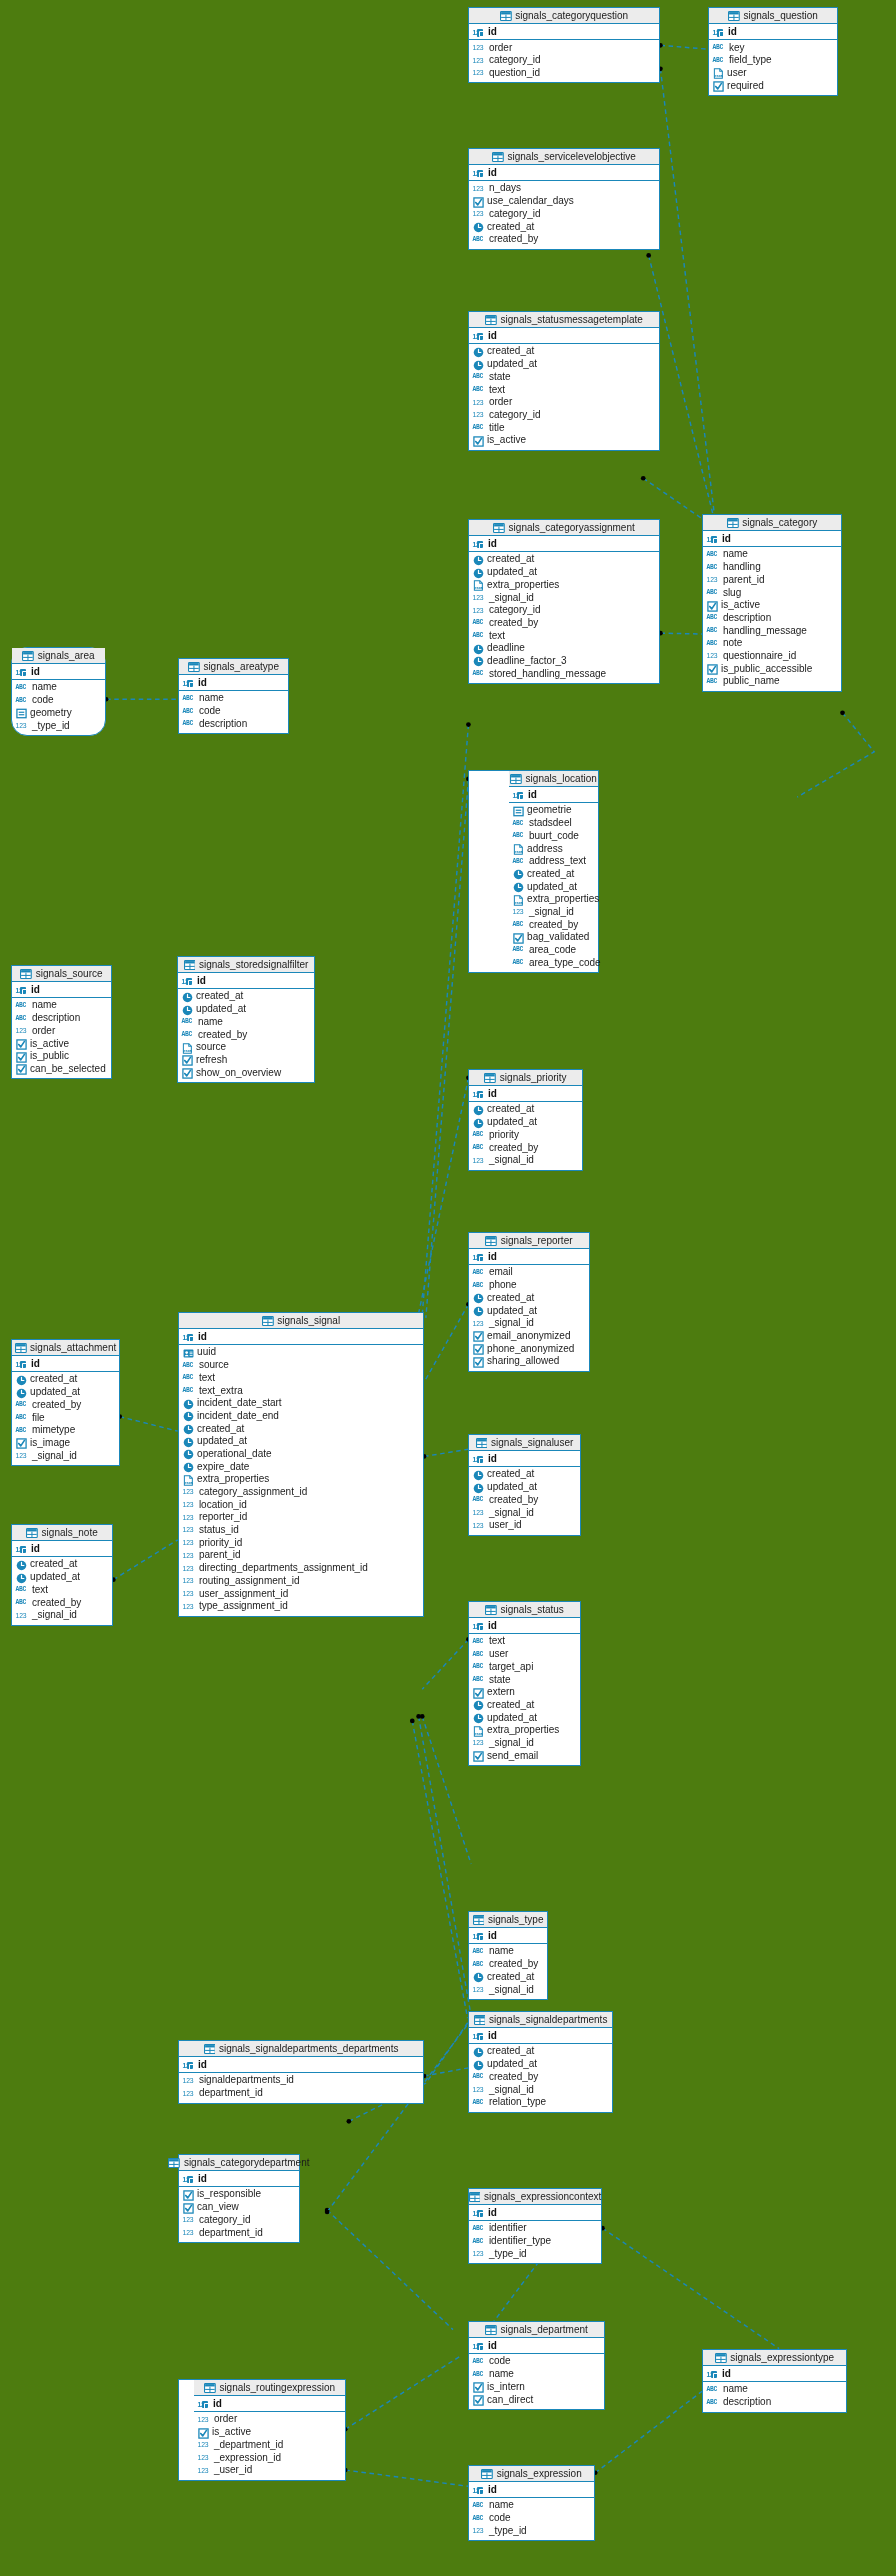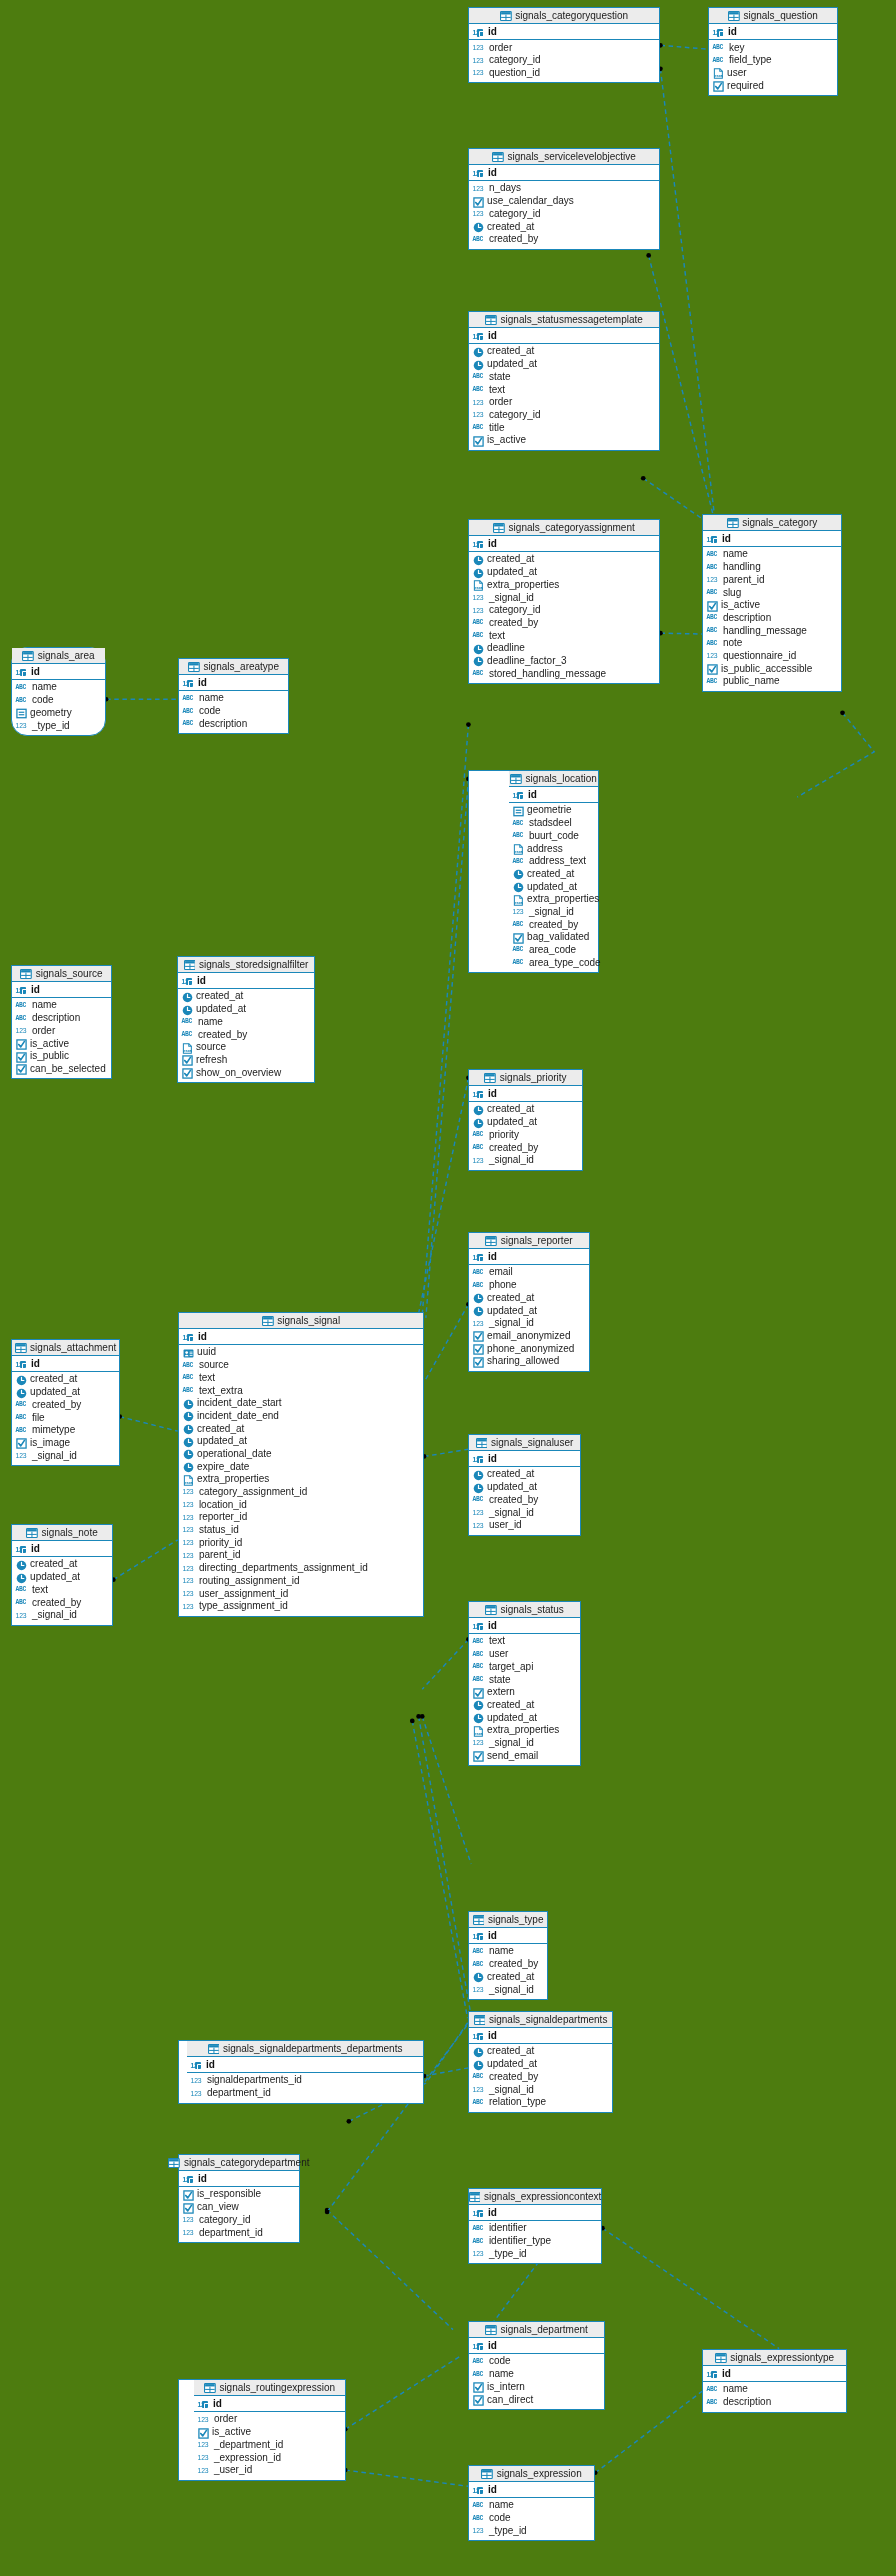--- a/index.html
+++ b/index.html
@@ -1361,21 +1361,21 @@
             </svg>
           </span>
           <span>created_at</span>
         </div>
         <div class="fld">
           <span class="ic ic-num" style="width: 13.6px;">123</span>
           <span>_signal_id</span>
         </div>
       </div>
     </div>
-    <div class="table-box" style="left: 178px; top: 2040px; width: 246px; padding-left: 8px;">
+    <div class="table-box" style="left: 178px; top: 2040px; width: 246px;">
       <div class="tbl-header">
         <span class="ic">
           <svg width="11.8" height="10" viewBox="0 0 13 11">
             <rect x="0.6" y="0.6" width="11.8" height="9.8" rx="0.8" fill="#fff" stroke="#1a87b9" stroke-width="1.2"></rect>
             <rect x="1.2" y="1.2" width="10.6" height="2.6" fill="#1a87b9"></rect>
             <rect x="6" y="4" width="1.1" height="6.2" fill="#1a87b9"></rect>
             <rect x="1.2" y="6.5" width="10.6" height="1.1" fill="#1a87b9"></rect>
           </svg>
         </span>
         <span>signals_signaldepartments_departments</span>

